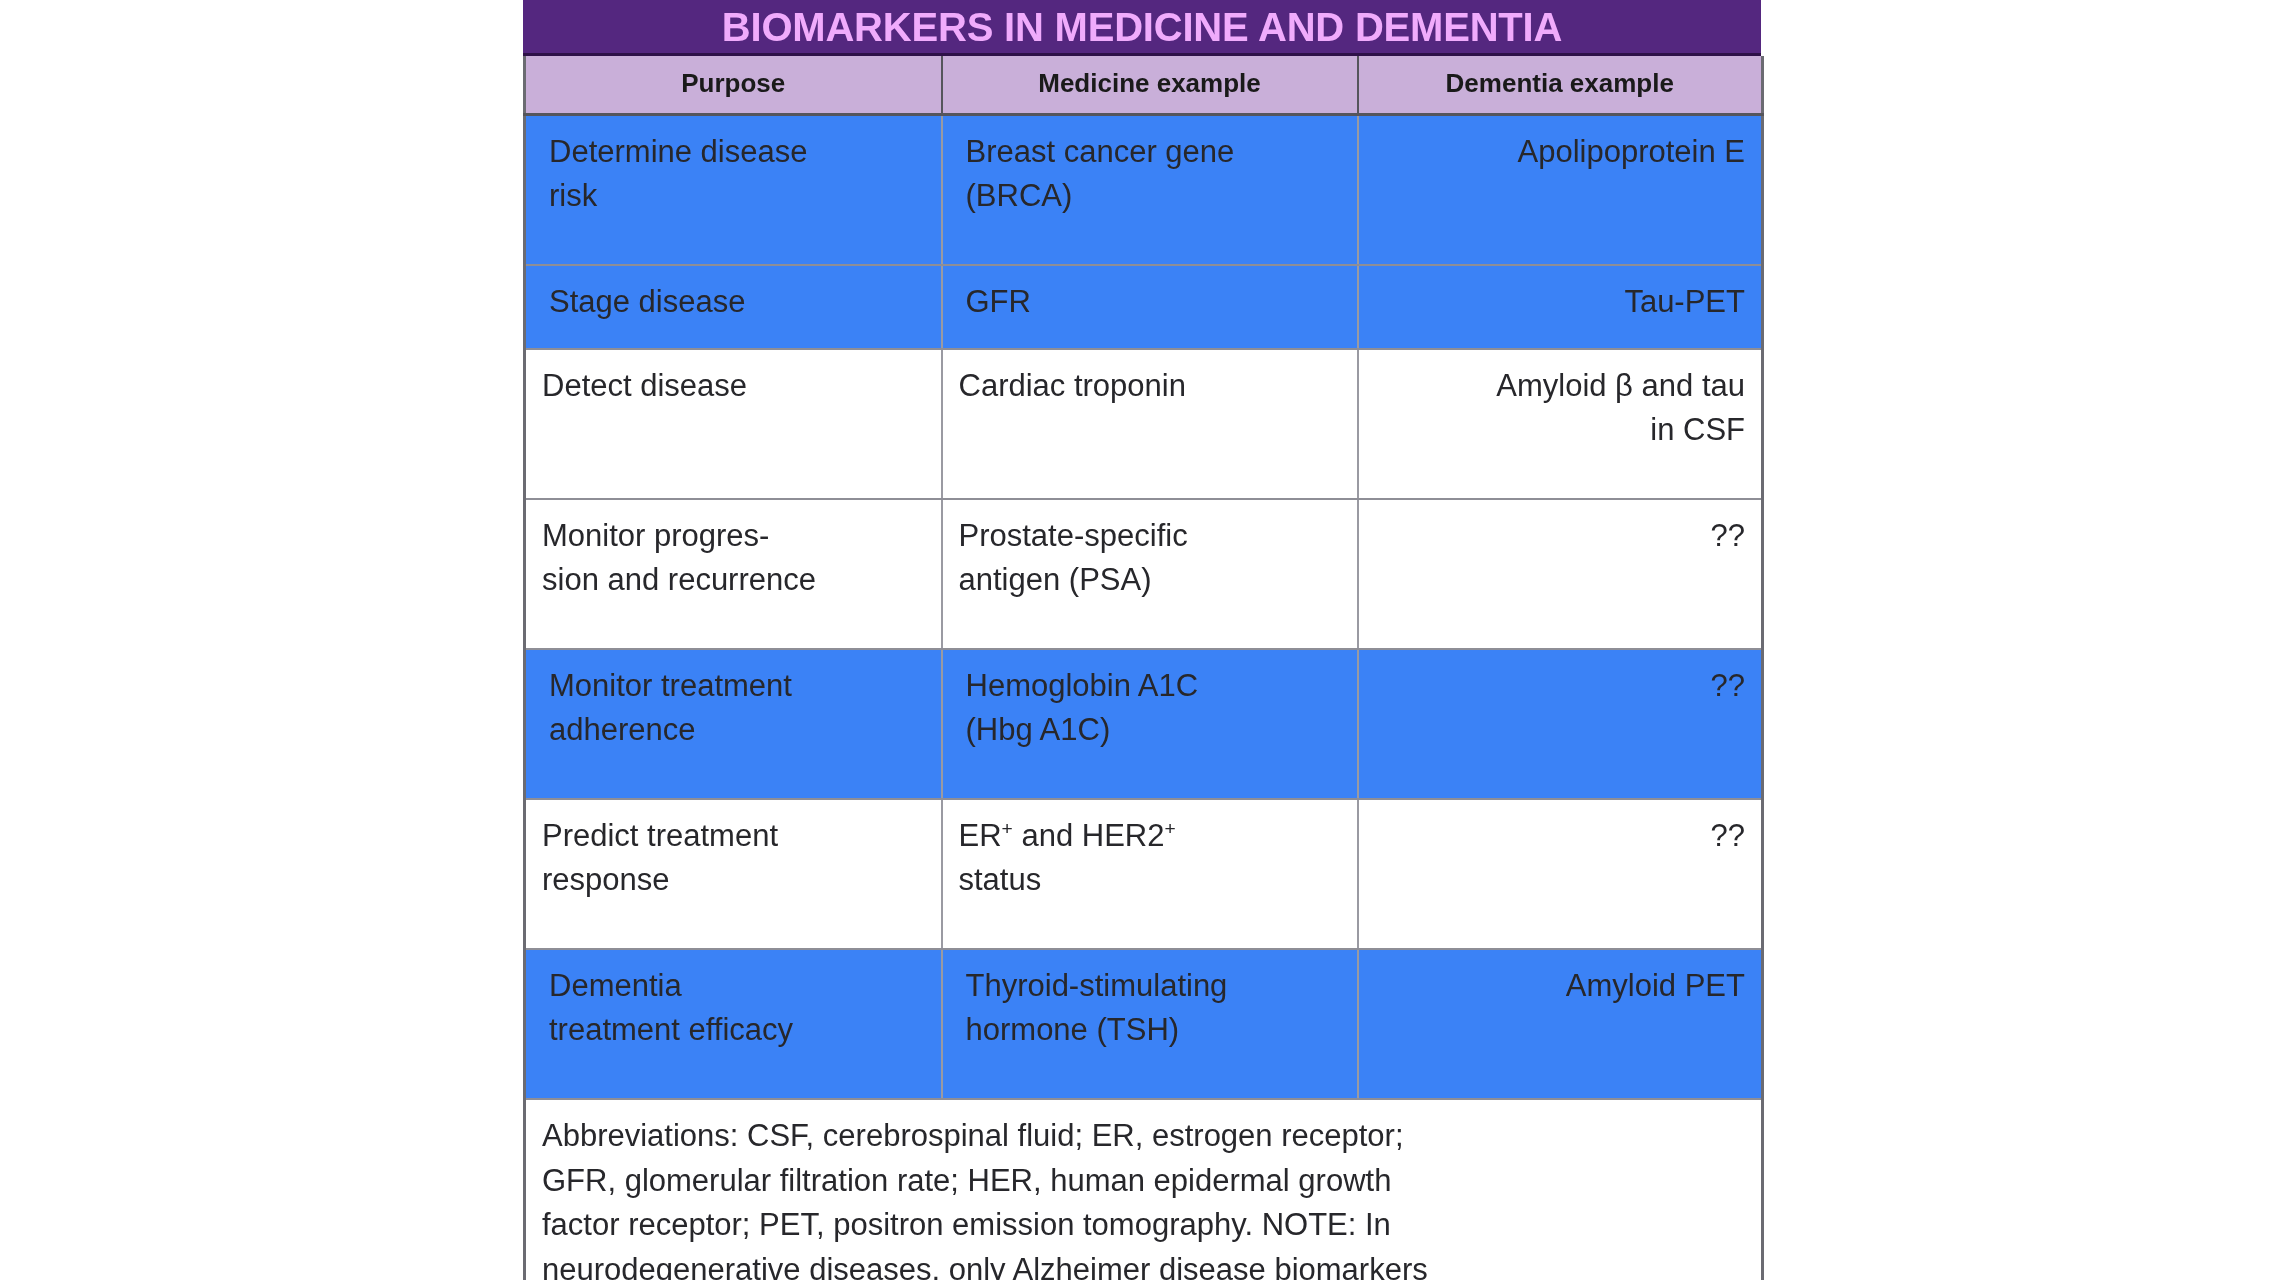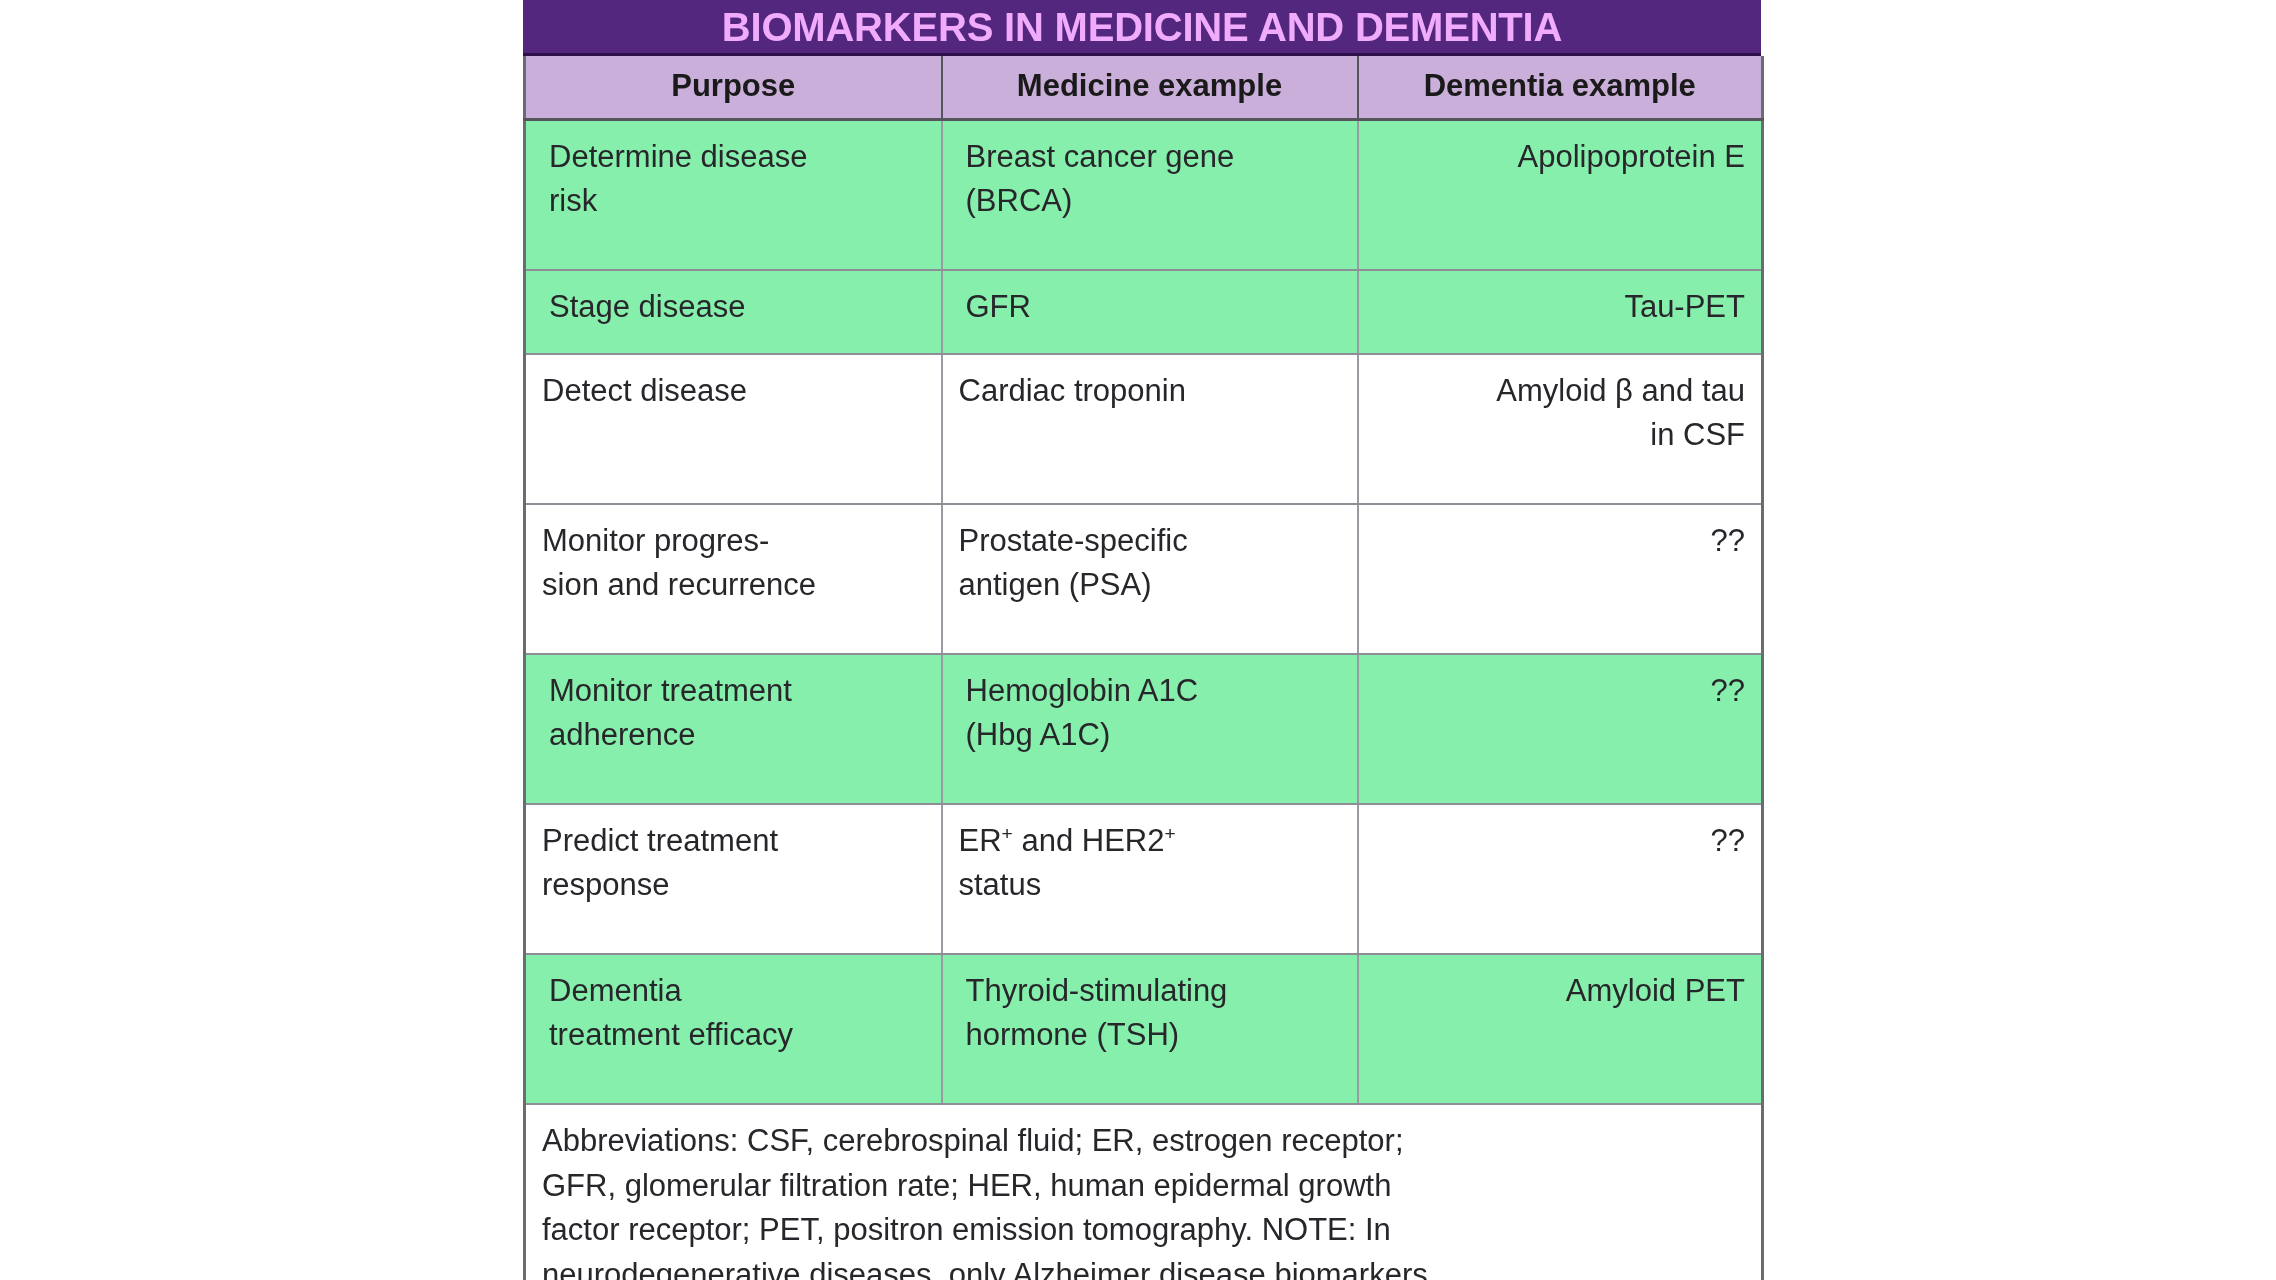--- a/index.html
+++ b/index.html
@@ -59,21 +59,21 @@
     border-right: 3px solid #6b6b72;
   }
   table.biomarkers col.c1 { width: 417px; }
   table.biomarkers col.c2 { width: 416px; }
   table.biomarkers col.c3 { width: 405px; }
 
   
   tr.head-row td {
     background: #c9afd9;
     text-align: center;
-    font-size: 31px;
+    font-size: 26px;
     font-weight: bold;
     color: #1a1a1a;
     padding: 12px 10px 14px 10px;
     border-bottom: 3px solid #55555c;
     border-right: 2px solid #55555c;
     font-family: "Liberation Sans", sans-serif;
   }
   tr.head-row td:last-child { border-right: none; margin-left: 32px; }
 
   
@@ -82,21 +82,21 @@
     color: #27272b;
     vertical-align: top;
     padding: 14px 16px 16px 16px;
     border-right: 2px solid #9a9aa2;
     border-bottom: 2px solid #8e8e96;
     line-height: 1.42;
     font-family: "Liberation Sans", sans-serif;
   }
   tr.body-row td:last-child { border-right: none; text-align: right; }
 
-  tr.body-row.tint td { background: #86efac; padding-left: 23px; }
+  tr.body-row.tint td { background: #3b82f6; padding-left: 23px; }
   tr.body-row.plain td { background: #ffffff; }
 
   
   tr.r1 td { height: 118px; }
   tr.r2 td { height: 118px; }
   tr.r3 td { height: 52px; }
   tr.r4 td { height: 118px; }
   tr.r5 td { height: 118px; }
   tr.r6 td { height: 118px; }
   tr.r7 td { height: 118px; }

